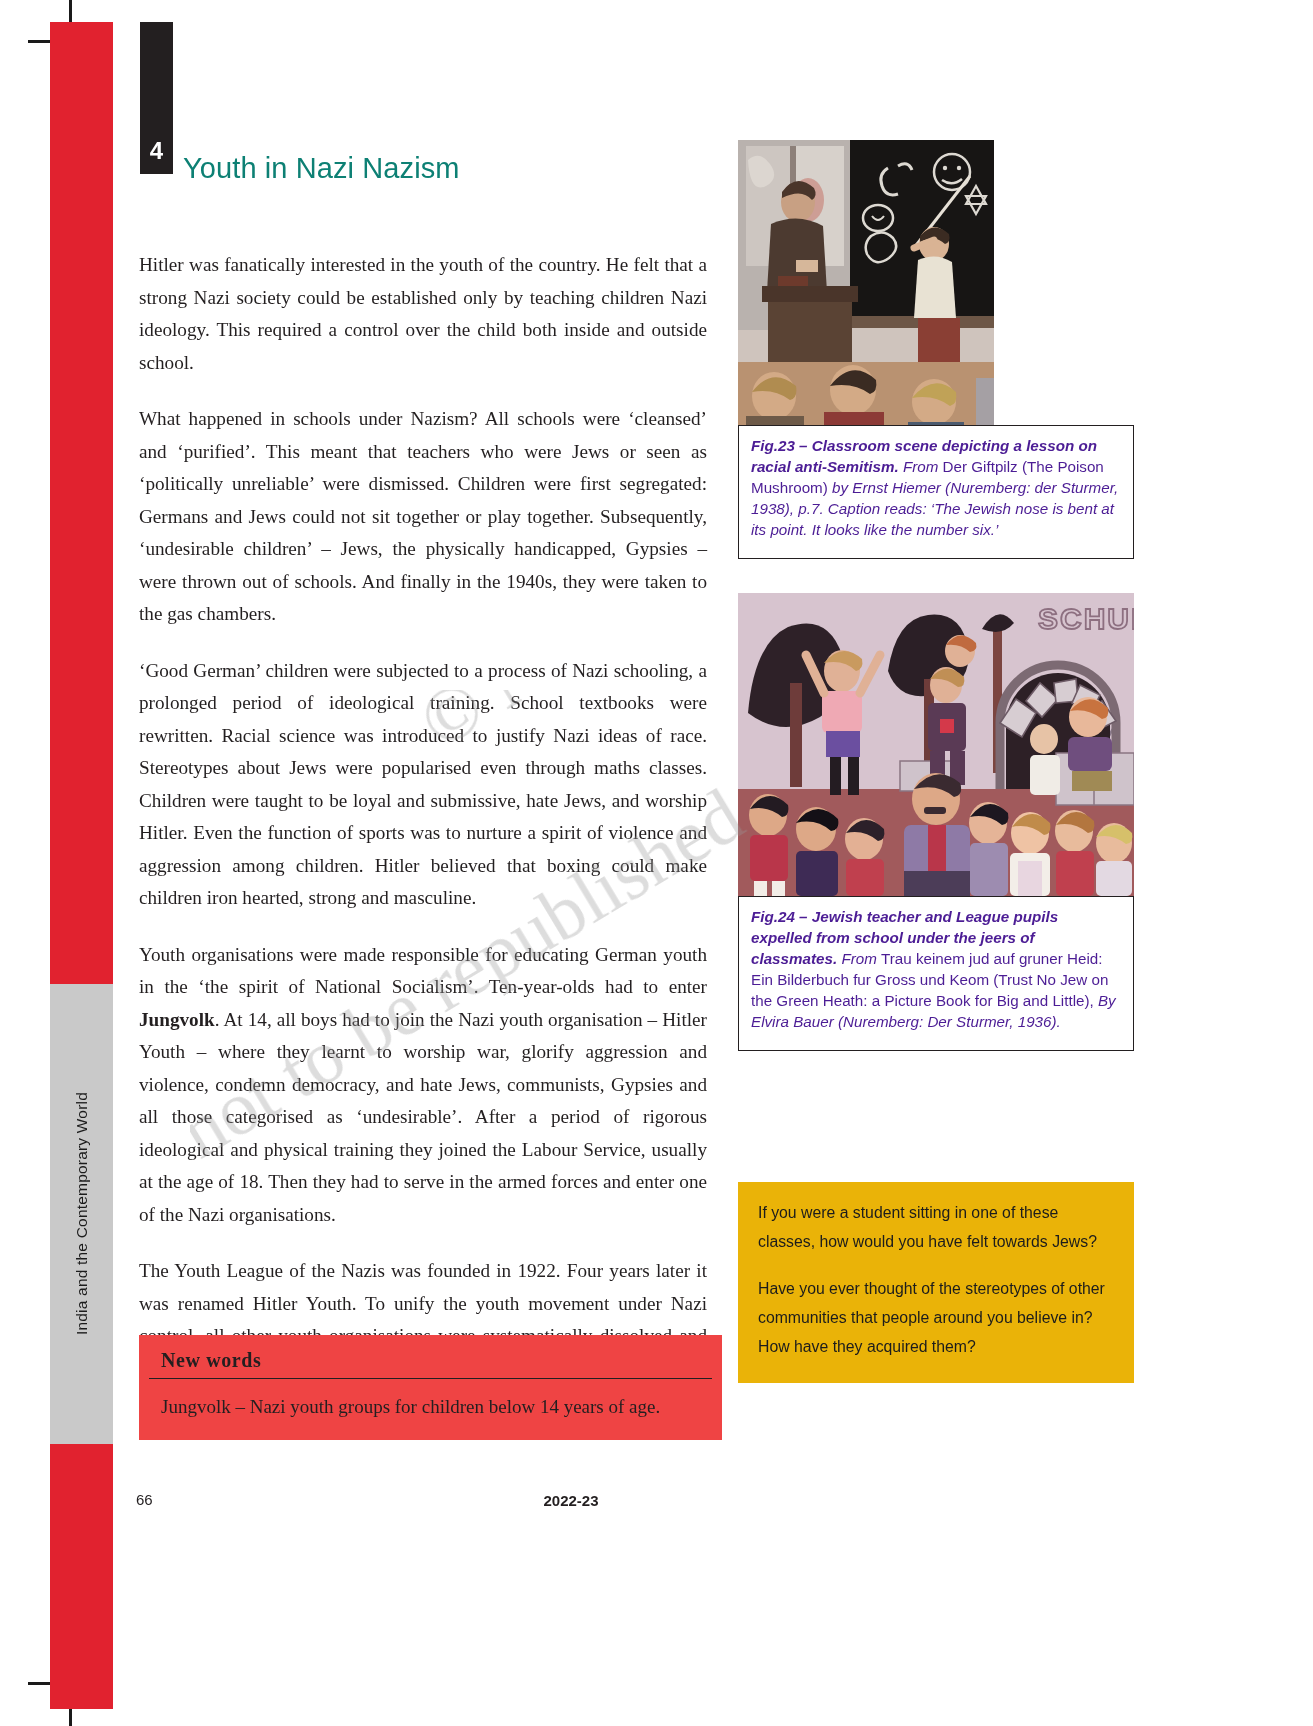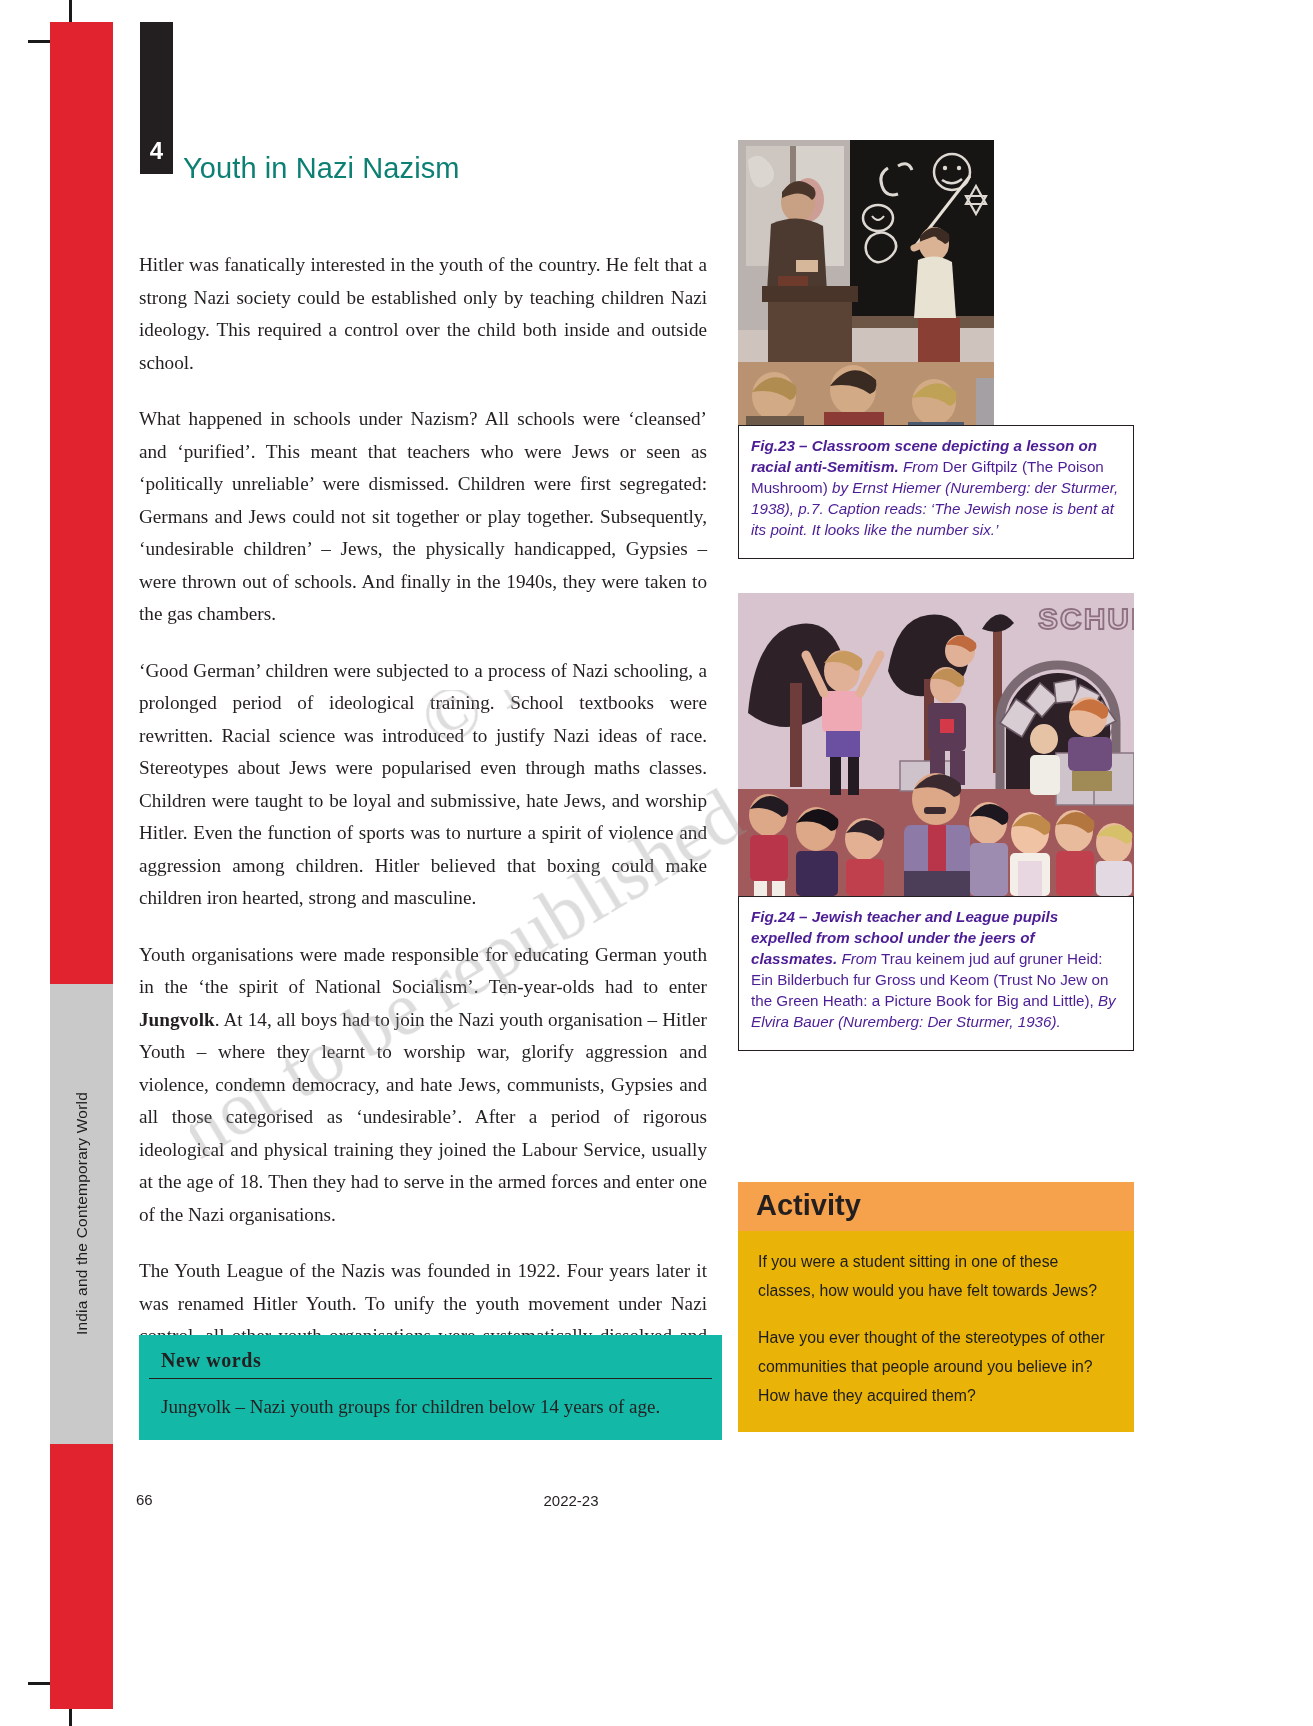--- a/index.html
+++ b/index.html
@@ -150,21 +150,21 @@
     line-height: 29px;
     color: #1c1c1c;
   }
   .activity-body p:last-child { margin-bottom: 0; }
 
   
   .newwords {
     position: absolute;
     left: 139px; top: 1335px;
     width: 583px;
-    background: #14b8a6;
+    background: #ef4444;
   }
   .newwords-title {
     padding: 14px 0 6px 12px;
     font-family: "Liberation Serif", serif;
     font-size: 20px;
     font-weight: bold;
     color: #231f20;
     letter-spacing: 0.6px;
     border-bottom: 1.4px solid #231f20;
     margin: 0 10px 0 10px;
@@ -186,21 +186,21 @@
     font-size: 15px;
     color: #231f20;
   }
   .footer-session {
     position: absolute;
     left: 0; top: 1492px;
     width: 1142px;
     text-align: center;
     font-family: "Liberation Sans", sans-serif;
     font-size: 15px;
-    font-weight: normal;
+    font-weight: bold;
     color: #231f20;
   }
 
   
   .watermark {
     position: absolute;
     left: 190px; top: 690px;
     width: 700px; height: 620px;
     pointer-events: none;
     z-index: 5;
@@ -412,21 +412,20 @@
     <figcaption class="caption-box">
       <span class="cap-title">Fig.24 – Jewish teacher and League pupils expelled from school under the jeers of classmates.</span>
       <span>
         <span class="cap-src-ital">From </span><span class="cap-src-roman">Trau keinem jud auf gruner Heid: Ein Bilderbuch fur Gross und Keom (Trust No Jew on the Green Heath: a Picture Book for Big and Little), </span><span class="cap-src-ital">By Elvira Bauer (Nuremberg: Der Sturmer, 1936).</span>
       </span>
     </figcaption>
   </figure>
 </div>
 
 <section class="activity">
-  <div class="activity-header">Activity</div>
   <div class="activity-body">
     <p>If you were a student sitting in one of these classes, how would you have felt towards Jews?</p>
     <p>Have you ever thought of the stereotypes of other communities that people around you believe in? How have they acquired them?</p>
   </div>
 </section>
 
 <section class="newwords">
   <div class="newwords-title">New words</div>
   <div class="newwords-body">Jungvolk – Nazi youth groups for children below 14 years of age.</div>
 </section>

